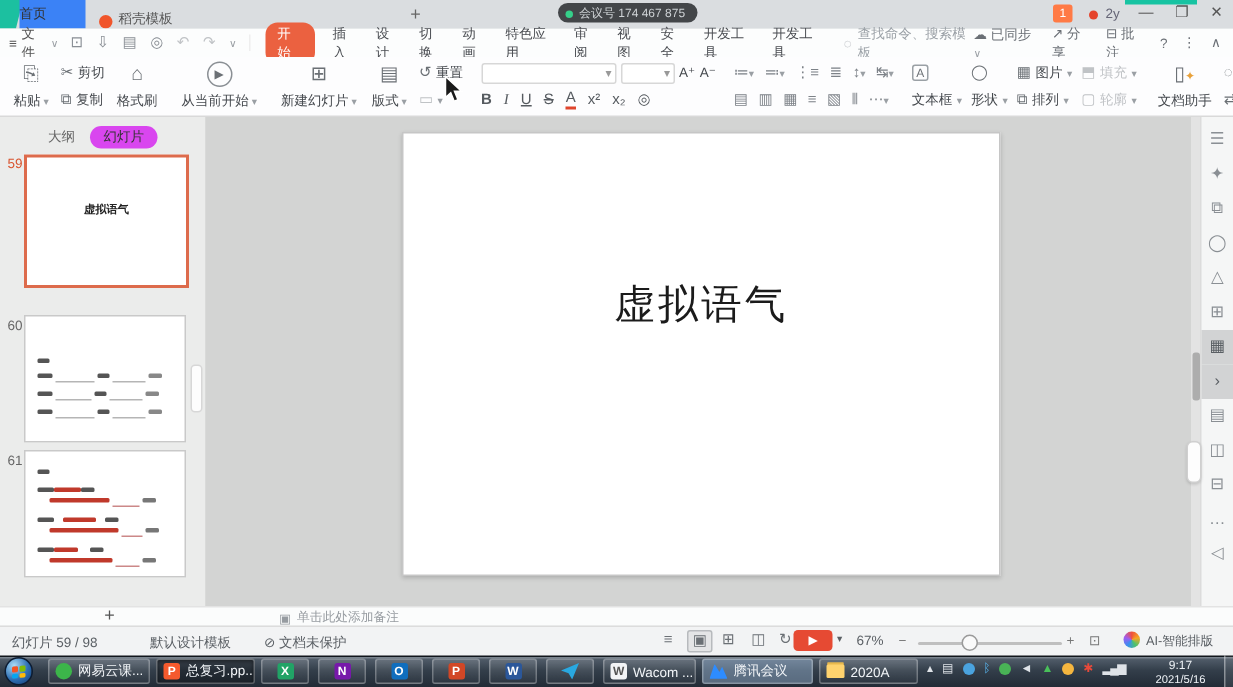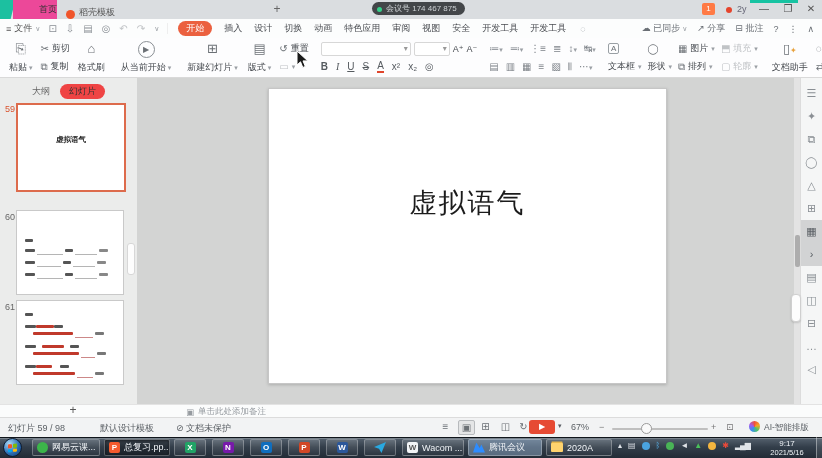--- a/index.html
+++ b/index.html
@@ -4,21 +4,21 @@
 <style>
   html,body{margin:0;padding:0;background:#888;}
   .screen{position:relative;width:822px;height:458px;overflow:hidden;background:#d3d4d3;
     font-family:"Liberation Sans","DejaVu Sans",sans-serif;font-size:9px;color:#444;
     -webkit-font-smoothing:antialiased;}
   .abs{position:absolute;}
   
   .tabbar{left:0;top:0;width:822px;height:19px;background:#dadde0;border-bottom:1px solid #c8cbce;}
   .teal-wedge{left:0;top:0;width:18px;height:19px;background:#1cc0a0;transform:skewX(-14deg) translateX(-5px);}
   .teal-strip{left:750px;top:0;width:48px;height:3px;background:#17c3a2;}
-  .home-tab{left:13px;top:0;width:44px;height:19px;background:#ec4899;display:flex;align-items:center;justify-content:flex-end;color:#333;}
+  .home-tab{left:13px;top:0;width:44px;height:19px;background:#3b82f6;display:flex;align-items:center;justify-content:flex-start;color:#333;}
   .docer-tab{left:60px;top:0;width:72px;height:19px;display:flex;align-items:flex-end;gap:4px;padding-left:6px;color:#555;}
   .flame{width:9px;height:9px;border-radius:50%;background:#f0552b;display:inline-block;}
   .doc-tab{left:134px;top:1px;width:128px;height:18px;background:#f6f7f8;border:1px solid #c8cbce;border-bottom:none;border-radius:4px 4px 0 0;display:flex;align-items:center;gap:4px;padding:0 6px;color:#333;}
   .ppt-ico{width:10px;height:10px;border-radius:2px;background:#f55a2d;color:#fff;font-size:7px;font-weight:bold;display:flex;align-items:center;justify-content:center;}
   .tab-close{margin-left:auto;color:#888;font-size:10px;}
   .newtab{left:270px;top:2px;width:14px;height:14px;color:#666;font-size:12px;text-align:center;line-height:14px;}
   .meetpill{left:372px;top:2px;height:13px;padding:0 8px 0 14px;background:#434649;border-radius:7px;color:#ced2d5;font-size:8px;line-height:13px;position:absolute;}
   .meetpill::before{content:"";position:absolute;left:5px;top:4.5px;width:5px;height:5px;border-radius:50%;background:#35d08a;}
   .badge1{left:702px;top:3px;width:13px;height:12px;background:#ff7a45;border-radius:2px;color:#fff;font-size:8px;text-align:center;line-height:12px;}
   .reddot{left:726px;top:7px;width:6px;height:6px;border-radius:50%;background:#e5442c;}
@@ -44,21 +44,21 @@
   .fbox{width:88px;height:12px;border:1px solid #d7d7d7;border-radius:2px;background:#fff;position:relative;}
   .fbox::after{content:"▾";position:absolute;right:2px;top:0;color:#999;font-size:8px;line-height:12px;}
   .fbox.small{width:34px;}
   .fmt{display:flex;gap:8px;align-items:center;font-size:10px;color:#565b60;}
   .glyphrow{display:flex;gap:7px;align-items:center;font-size:10px;color:#7d8288;}
   .gray{color:#c0c3c6!important;}
   .caret{color:#9a9fa4;font-size:7px;}
   
   .sidebar{left:0;top:78px;width:137px;height:326px;background:#ebeceb;}
   .sb-tabs{left:0;top:83px;width:137px;height:16px;display:flex;justify-content:center;gap:10px;align-items:center;}
-  .sb-pill{background:#ef4444;border-radius:8px;padding:1px 9px;color:#333;}
+  .sb-pill{background:#d946ef;border-radius:8px;padding:1px 9px;color:#333;}
   .thumb{left:16px;width:106px;background:#fff;border:1px solid #c9c9c9;}
   .thumb.sel{border:2px solid #dd6b4c;}
   .tnum{left:4px;width:11px;text-align:right;color:#666;}
   .tnum.sel{color:#d9542f;}
   .t-title{margin-top:30px;text-align:center;font-weight:bold;font-size:7.5px;color:#222;font-family:"DejaVu Serif","Liberation Serif",serif;}
   .bar{display:inline-block;height:2.5px;background:#555;border-radius:1px;vertical-align:middle;}
   .ul{display:inline-block;height:1px;background:#b5b5b5;vertical-align:bottom;margin:0 2px;}
   .red{background:#c0392b;}
   .mini{position:absolute;left:8px;right:6px;}
   .sb-scroll{left:127px;top:243px;width:6px;height:30px;background:#fdfdfd;border:1px solid #d7d7d7;border-radius:3px;}
@@ -150,20 +150,21 @@
       <span>动画</span>
       <span>特色应用</span>
       <span>审阅</span>
       <span>视图</span>
       <span>安全</span>
       <span>开发工具</span>
       <span>开发工具</span>
     </div>
     <div class="mb-search">
       <span>◌</span>
+      <span>查找命令、搜索模板</span>
     </div>
     <div class="mb-right">
       <span><span>☁ </span><span>已同步</span><span class="caret"> ∨</span></span>
       <span><span>↗ </span><span>分享</span></span>
       <span><span>⊟ </span><span>批注</span></span>
       <span>?</span>
       <span>⋮</span>
       <span>∧</span>
     </div>
   </div>

